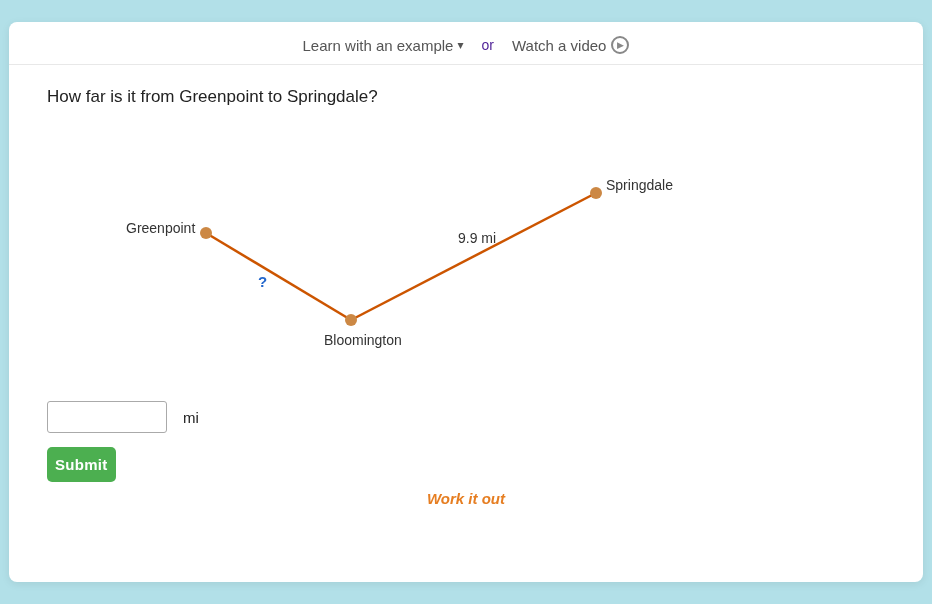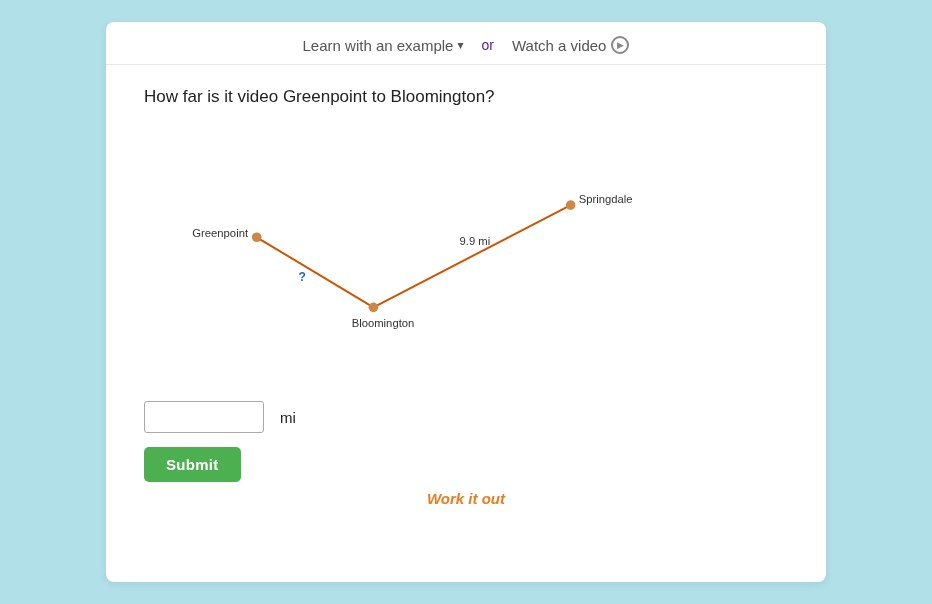--- a/index.html
+++ b/index.html
@@ -10,21 +10,21 @@
       width: 932px;
       height: 604px;
       display: flex;
       align-items: center;
       justify-content: center;
     }
 
     .card {
       background: #fff;
       border-radius: 8px;
-      width: 720px;
+      width: 914px;
       min-height: 560px;
       padding: 0 0 20px 0;
       box-shadow: 0 2px 8px rgba(0,0,0,0.08);
       position: relative;
     }
 
     .top-bar {
       display: flex;
       align-items: center;
       justify-content: center;
@@ -124,21 +124,21 @@
     .unit-label {
       font-size: 15px;
       color: #222;
     }
 
     .submit-btn {
       background: #4caf50;
       color: #fff;
       border: none;
       border-radius: 5px;
-      padding: 9px 22px;
+      padding: 9px 8px;
       font-size: 15px;
       cursor: pointer;
       font-weight: 600;
       letter-spacing: 0.3px;
     }
 
     .bottom-section {
       text-align: center;
       margin-top: 8px;
       font-style: italic;
@@ -167,21 +167,21 @@
       <span class="chevron">▾</span>
     </a>
     <span class="or-text">or</span>
     <span class="watch-link">
       <span>Watch a video</span>
       <span class="watch-icon">▶</span>
     </span>
   </div>
 
   <div class="content">
-    <p class="question-text">How far is it video Greenpoint to Bloomington?</p>
+    <p class="question-text">How far is it from Greenpoint to Springdale?</p>
 
     <div class="diagram-area">
       <svg viewBox="0 0 800 260" xmlns="http://www.w3.org/2000/svg">
 
         <line x1="140" y1="108" x2="285" y2="195" stroke="#cc5500" stroke-width="2.5"></line>
 
         <line x1="285" y1="195" x2="530" y2="68" stroke="#cc5500" stroke-width="2.5"></line>
 
         <circle cx="140" cy="108" r="6" fill="#cc8844"></circle>
         <circle cx="285" cy="195" r="6" fill="#cc8844"></circle>

